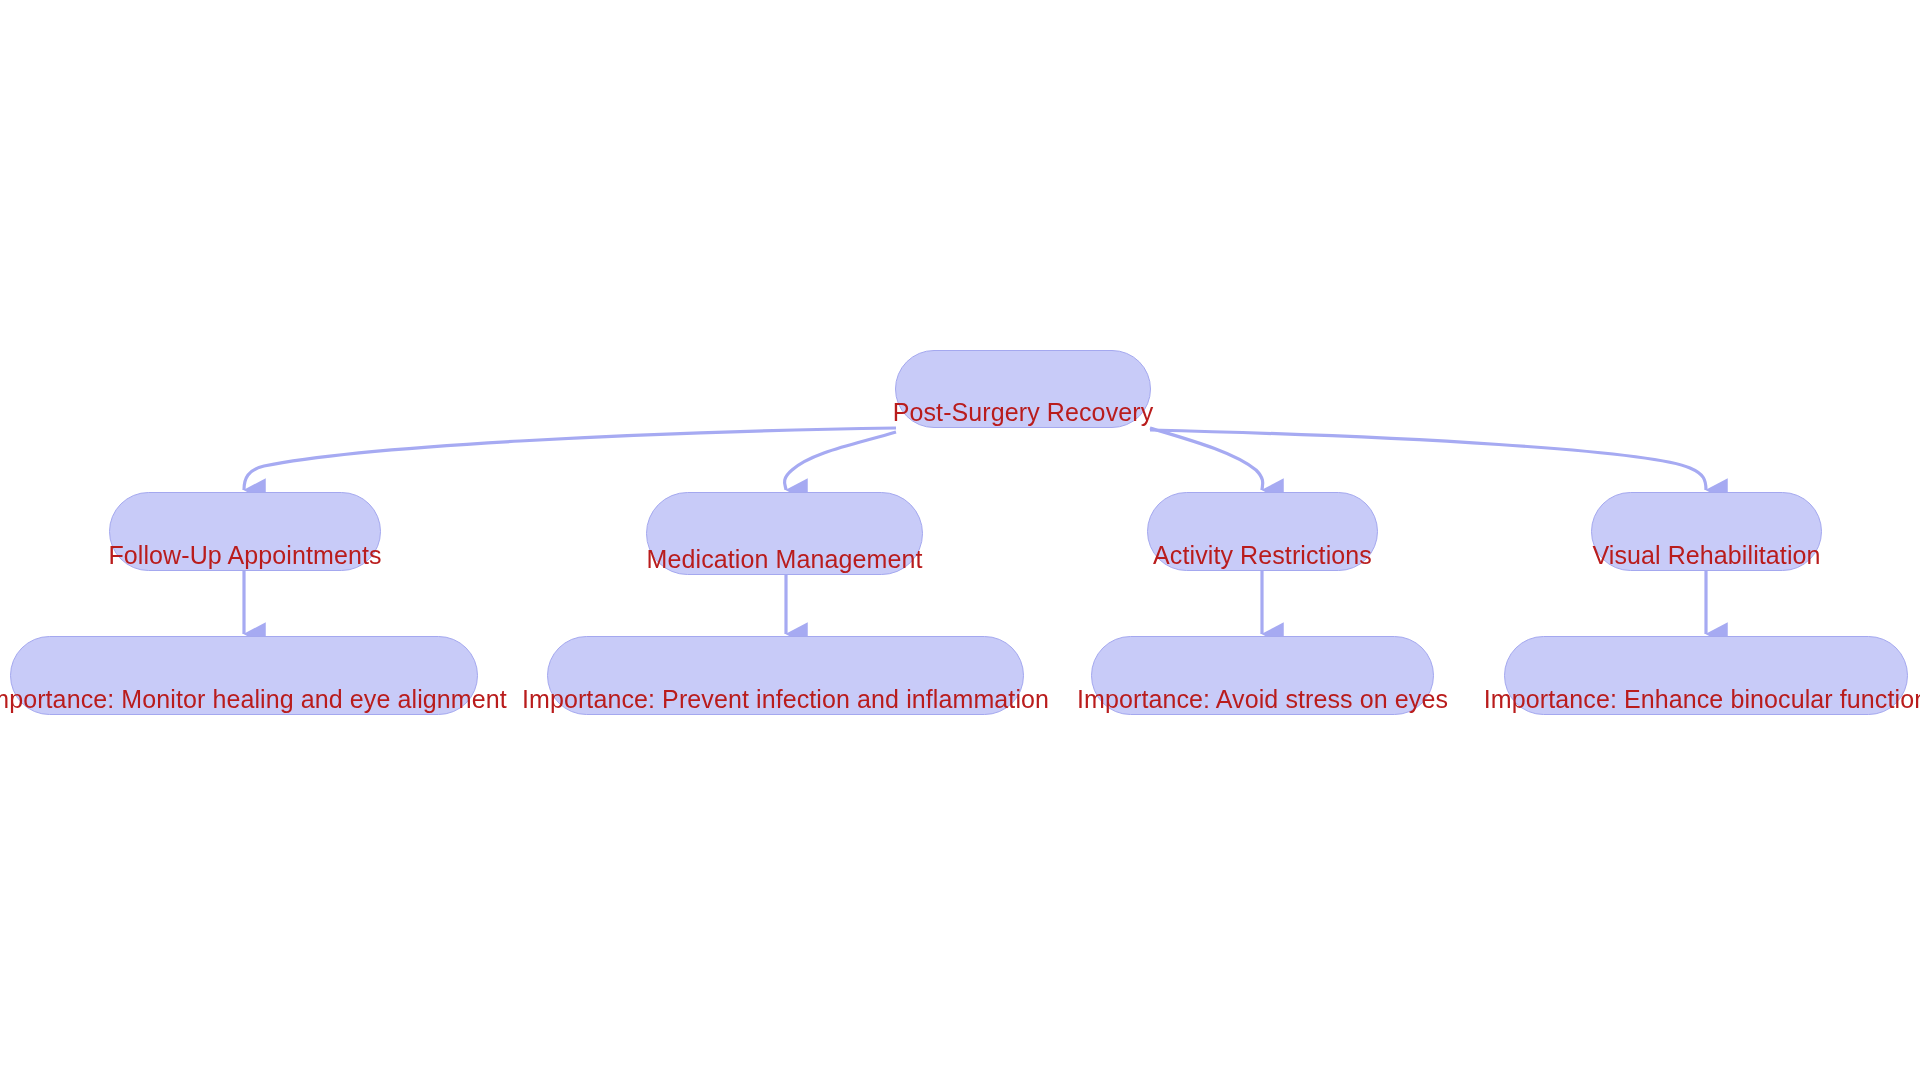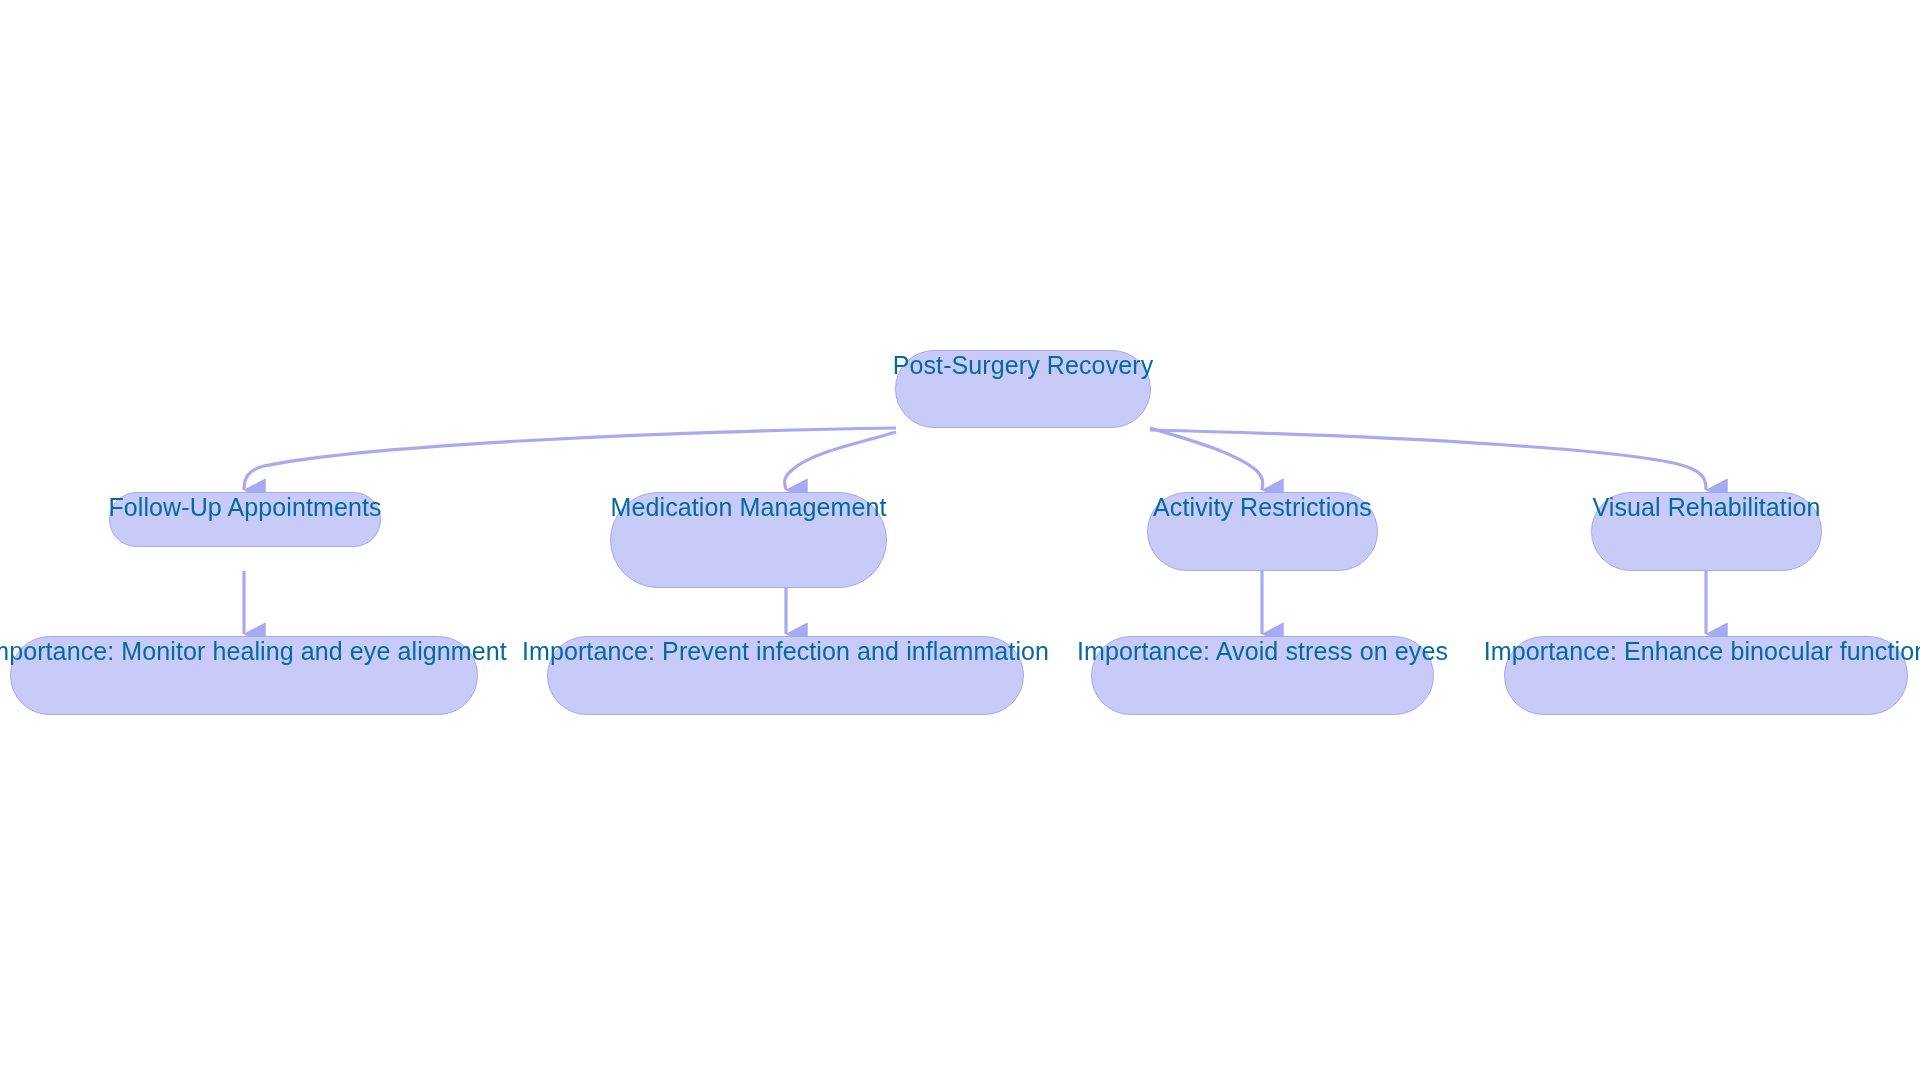--- a/index.html
+++ b/index.html
@@ -22,26 +22,26 @@
     left: 0;
     top: 0;
     width: 1920px;
     height: 1083px;
     pointer-events: none;
   }
   .node {
     position: absolute;
     box-sizing: border-box;
     display: flex;
-    align-items: flex-start;
+    align-items: flex-end;
     justify-content: center;
     background: #c8cbf8;
     border: 1.4px solid #a4a8ef;
     border-radius: 60px;
-    color: #0369a1;
+    color: #b91c1c;
     font-family: "Liberation Sans", sans-serif;
     font-weight: 400;
     letter-spacing: 0.1px;
     white-space: nowrap;
     user-select: none;
   }
   .node-root   { font-size: 25px; }
   .node-branch { font-size: 25px; }
   .node-leaf   { font-size: 25px; }
 </style>
@@ -68,25 +68,25 @@
     <path d="M 244 571 L 244 634" fill="none" stroke="#a6aaf2" stroke-width="3.2" marker-end="url(#arrowhead)"></path>
     <path d="M 786 571 L 786 634" fill="none" stroke="#a6aaf2" stroke-width="3.2" marker-end="url(#arrowhead)"></path>
     <path d="M 1262 571 L 1262 634" fill="none" stroke="#a6aaf2" stroke-width="3.2" marker-end="url(#arrowhead)"></path>
     <path d="M 1706 571 L 1706 634" fill="none" stroke="#a6aaf2" stroke-width="3.2" marker-end="url(#arrowhead)"></path>
   </svg>
 
   <div class="node node-root" style="left:895px; top:350px; width:256px; height:78px;">
     <span>Post-Surgery Recovery</span>
   </div>
 
-  <div class="node node-branch" style="left:109px; top:492px; width:272px; height:55px;">
+  <div class="node node-branch" style="left:109px; top:492px; width:272px; height:79px;">
     <span>Follow-Up Appointments</span>
   </div>
 
-  <div class="node node-branch" style="left:610px; top:492px; width:277px; height:96px;">
+  <div class="node node-branch" style="left:646px; top:492px; width:277px; height:83px;">
     <span>Medication Management</span>
   </div>
 
   <div class="node node-branch" style="left:1147px; top:492px; width:231px; height:79px;">
     <span>Activity Restrictions</span>
   </div>
 
   <div class="node node-branch" style="left:1591px; top:492px; width:231px; height:79px;">
     <span>Visual Rehabilitation</span>
   </div>

